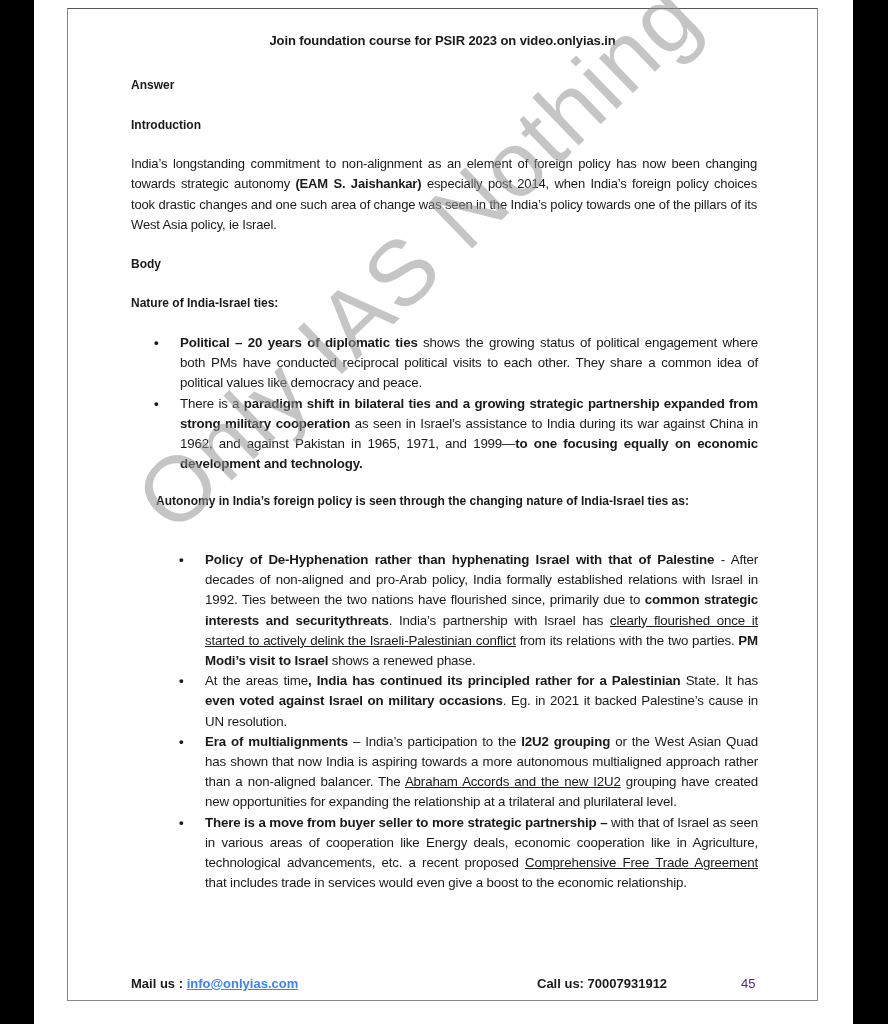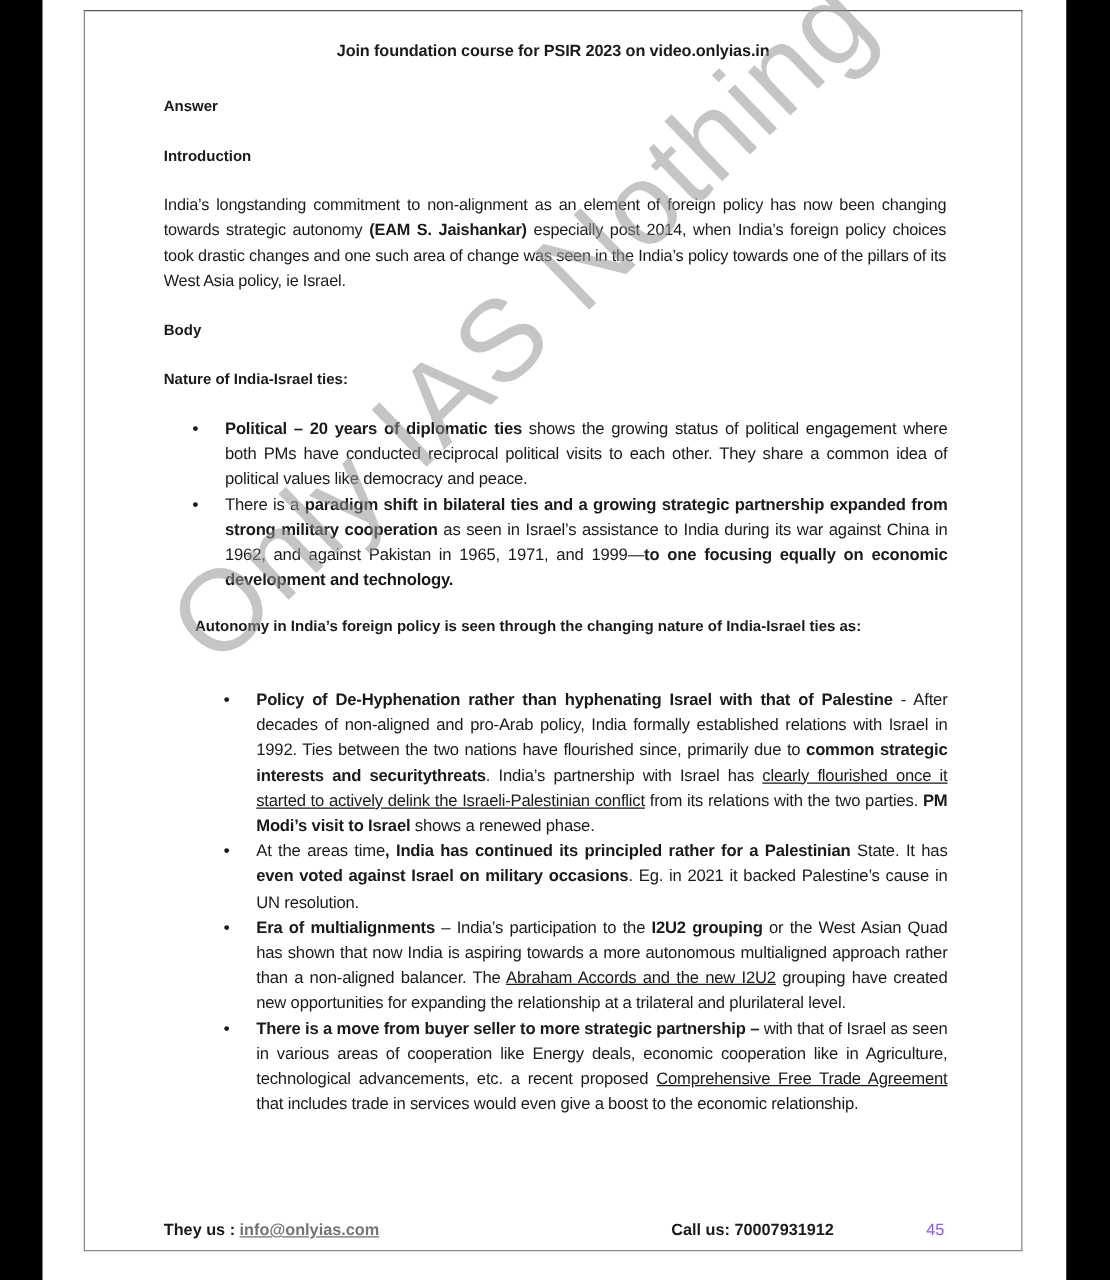--- a/index.html
+++ b/index.html
@@ -86,29 +86,29 @@
     }
     .b { font-weight: bold; }
     .u { text-decoration: underline; }
     .footer {
       position: absolute;
       top: 965px;
       font-weight: bold;
       font-size: 13px;
     }
     .footer a {
-      color: #737373;
+      color: #3b82f6;
       text-decoration: underline;
     }
     .page-num {
       position: absolute;
       top: 965px;
       left: 673px;
       font-size: 13px;
-      color: #8b5cf6;
+      color: #4c1d95;
     }
     .watermark {
       position: absolute;
       left: 86px;
       top: 480px;
       width: 760px;
       transform-origin: 0 0;
       transform: rotate(-44deg);
       font-family: "Liberation Sans", sans-serif;
       font-size: 92px;
@@ -156,20 +156,20 @@
           <span class="dot">•</span><span>At the areas time</span><span class="b">, India has continued its principled rather for a Palestinian</span><span> State. It has </span><span class="b">even voted against Israel on military occasions</span><span>. Eg. in 2021 it backed Palestine’s cause in UN resolution.</span>
         </li>
         <li>
           <span class="dot">•</span><span class="b">Era of multialignments</span><span> – India’s participation to the </span><span class="b">I2U2 grouping</span><span> or the West Asian Quad has shown that now India is aspiring towards a more autonomous multialigned approach rather than a non-aligned balancer. The </span><span class="u">Abraham Accords and the new I2U2</span><span> grouping have created new opportunities for expanding the relationship at a trilateral and plurilateral level.</span>
         </li>
         <li>
           <span class="dot">•</span><span class="b">There is a move from buyer seller to more strategic partnership –</span><span> with that of Israel as seen in various areas of cooperation like Energy deals, economic cooperation like in Agriculture, technological advancements, etc. a recent proposed </span><span class="u">Comprehensive Free Trade Agreement</span><span> that includes trade in services would even give a boost to the economic relationship.</span>
         </li>
       </ul>
 
-      <div class="footer" style="left:63px"><span>They us : </span><a href="#">info@onlyias.com</a></div>
+      <div class="footer" style="left:63px"><span>Mail us : </span><a href="#">info@onlyias.com</a></div>
       <div class="footer" style="left:469px">Call us: 70007931912</div>
       <div class="page-num">45</div>
 
     </div>
   </div>
   <div class="watermark">Only IAS Nothing Else</div>
 </div>
 
 </body></html>

